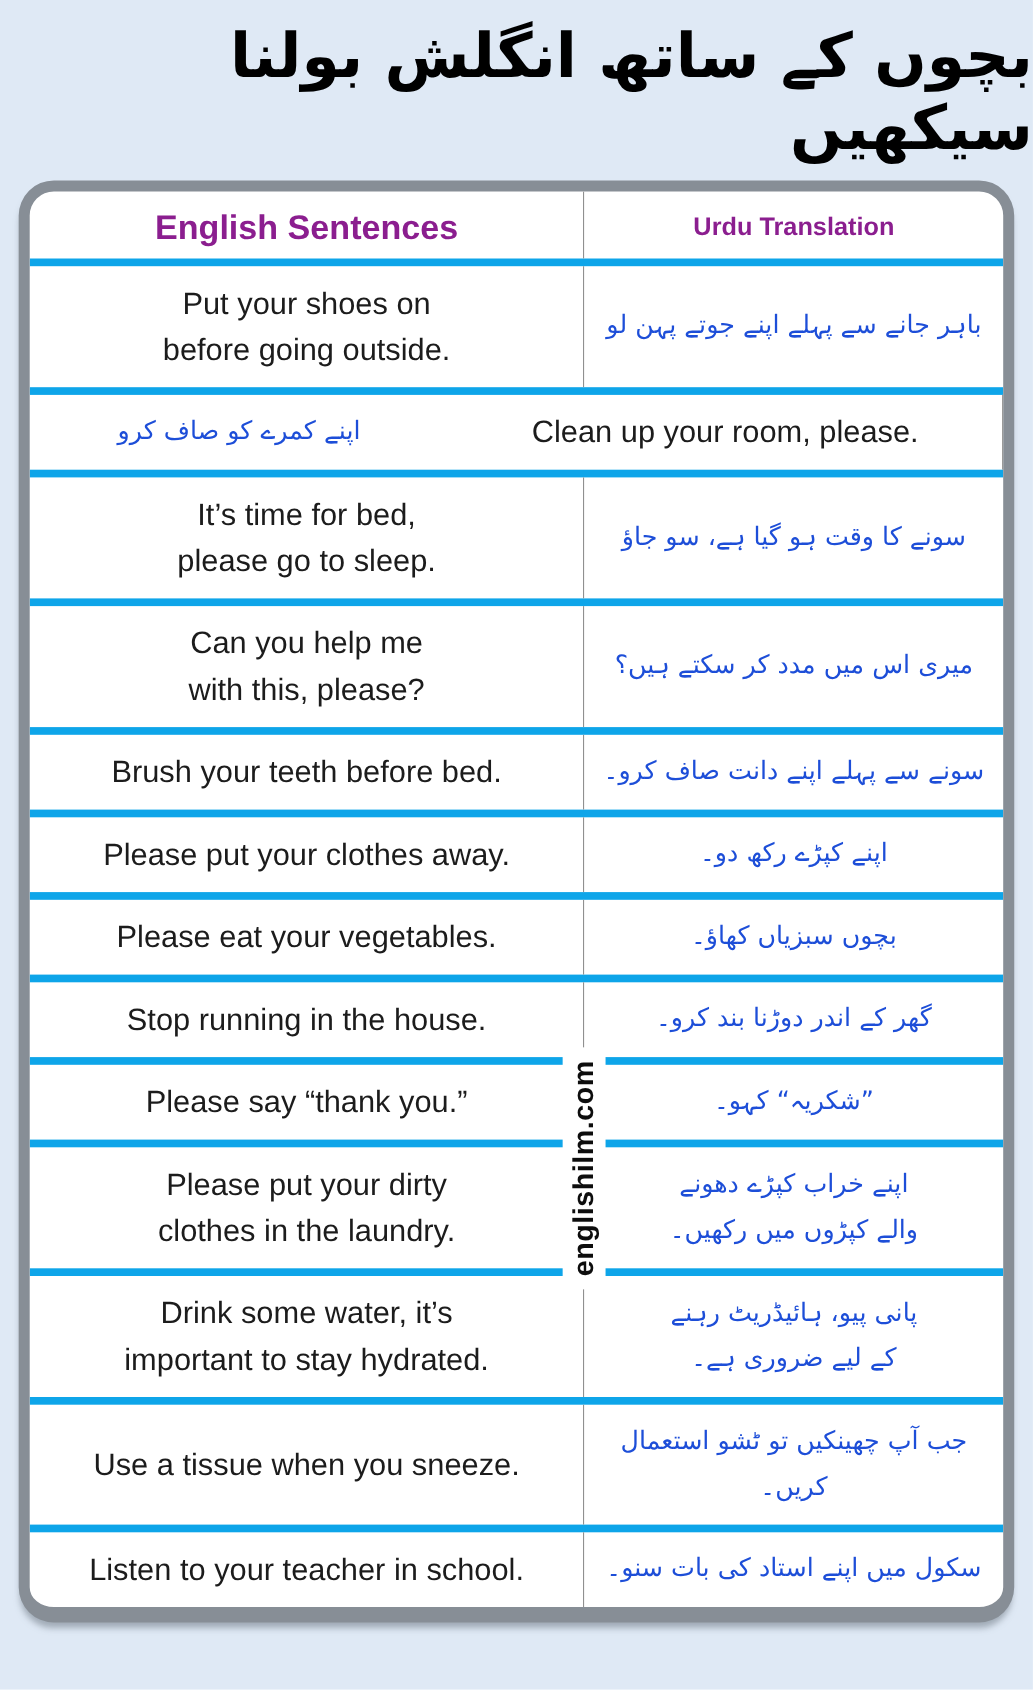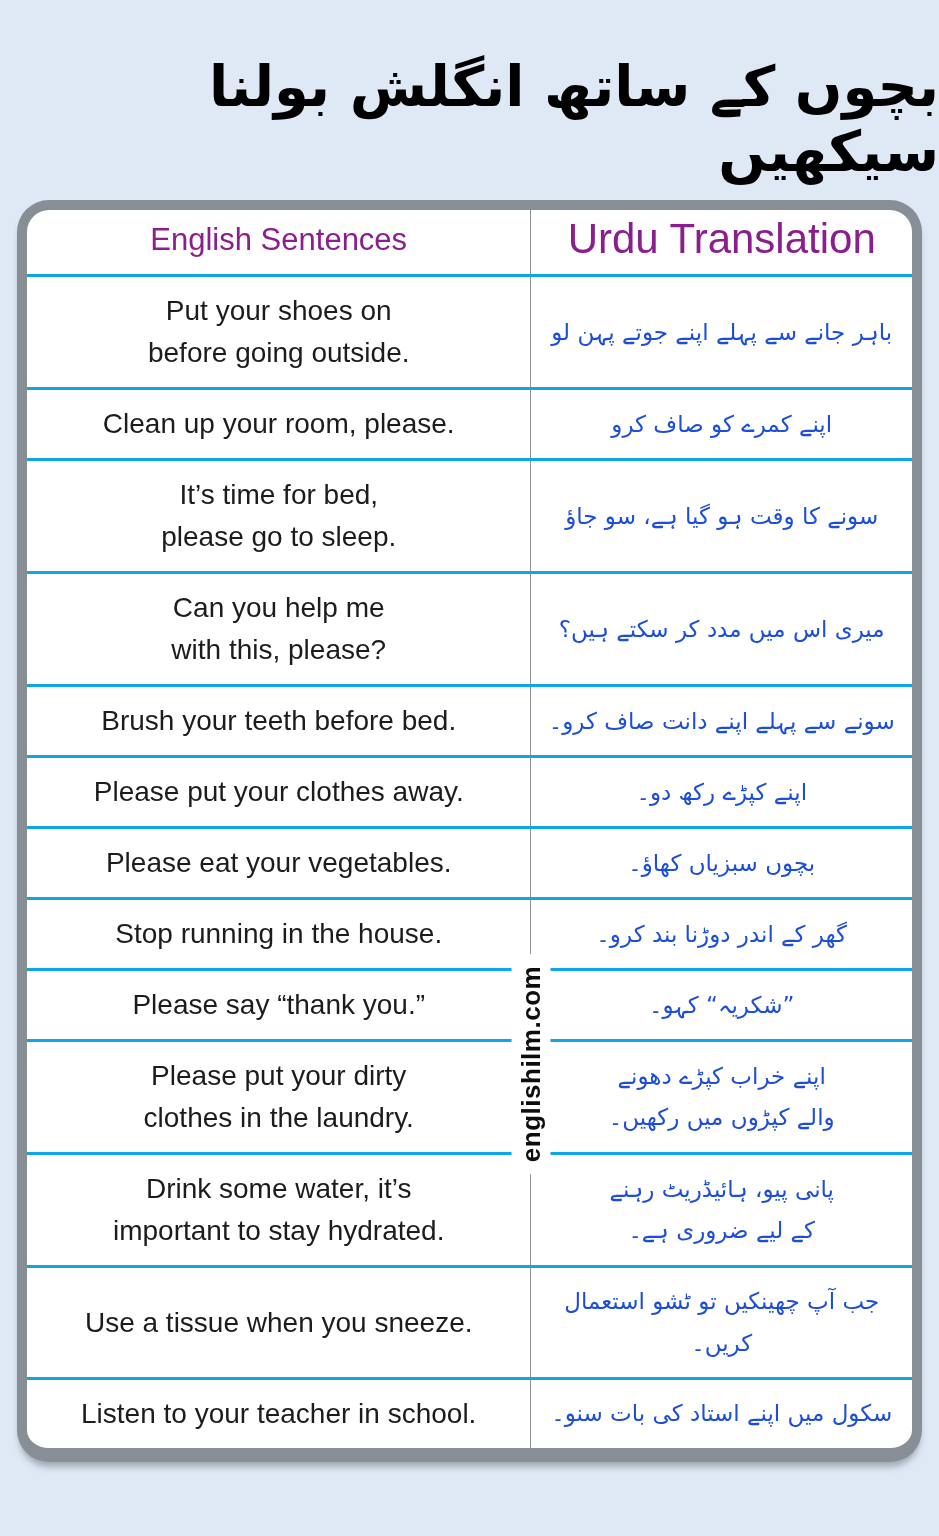--- a/index.html
+++ b/index.html
@@ -24,39 +24,38 @@
     padding-top: 8px;
     display: flex;
     align-items: center;
     justify-content: center;
     direction: rtl;
     font-family: "DejaVu Sans", sans-serif;
     font-weight: bold;
     font-size: 56px;
     color: #000;
     letter-spacing: 1px;
-    margin-top: 36px;
   }
   
   .table-frame {
     position: relative;
     margin: 6px 17px 0 17px;
     background: #ffffff;
     border: 10px solid #878e96;
     border-bottom-width: 14px;
     border-radius: 32px;
     overflow: hidden;
     box-shadow: 0 7px 6px -2px rgba(110, 120, 132, 0.55);
   }
   .row {
     display: flex;
     align-items: stretch;
   }
   .row + .row {
-    border-top: 3px solid #0ea5e9;
+    border-top: 7px solid #0ea5e9;
   }
   .cell {
     display: flex;
     align-items: center;
     justify-content: center;
     text-align: center;
     box-sizing: border-box;
   }
   .en-cell {
     width: 57%;
@@ -71,32 +70,32 @@
     width: 43%;
     direction: rtl;
     padding: 13px 12px;
     font-family: "DejaVu Sans", sans-serif;
     font-size: 23px;
     line-height: 1.8;
     color: #1d4ed8;
     white-space: pre-line;
   }
   .header-row .cell {
-    font-weight: normal;
+    font-weight: bold;
     color: #8b1e8f;
-    padding-top: 4px;
+    padding-top: 14px;
     padding-bottom: 10px;
   }
   .header-row .en-cell {
     font-size: 31px;
     line-height: 1.2;
     font-family: "Liberation Sans", sans-serif;
   }
   .header-row .ur-cell {
-    font-size: 42px;
+    font-size: 23px;
     line-height: 1.2;
     direction: ltr;
     font-family: "Liberation Sans", sans-serif;
   }
   
   .watermark {
     position: absolute;
     top: 69%;
     left: 57%;
     transform: translate(-50%, -50%) rotate(-90deg);
@@ -124,22 +123,22 @@
       <div class="cell en-cell">English Sentences</div>
       <div class="cell ur-cell">Urdu Translation</div>
     </div>
 
     <div class="row">
       <div class="cell en-cell">Put your shoes on
 before going outside.</div>
       <div class="cell ur-cell">باہر جانے سے پہلے اپنے جوتے پہن لو</div>
     </div>
     <div class="row">
+      <div class="cell ur-cell">اپنے کمرے کو صاف کرو</div>
       <div class="cell en-cell">Clean up your room, please.</div>
-      <div class="cell ur-cell">اپنے کمرے کو صاف کرو</div>
     </div>
     <div class="row">
       <div class="cell en-cell">It’s time for bed,
 please go to sleep.</div>
       <div class="cell ur-cell">سونے کا وقت ہو گیا ہے، سو جاؤ</div>
     </div>
     <div class="row">
       <div class="cell en-cell">Can you help me
 with this, please?</div>
       <div class="cell ur-cell">میری اس میں مدد کر سکتے ہیں؟</div>

